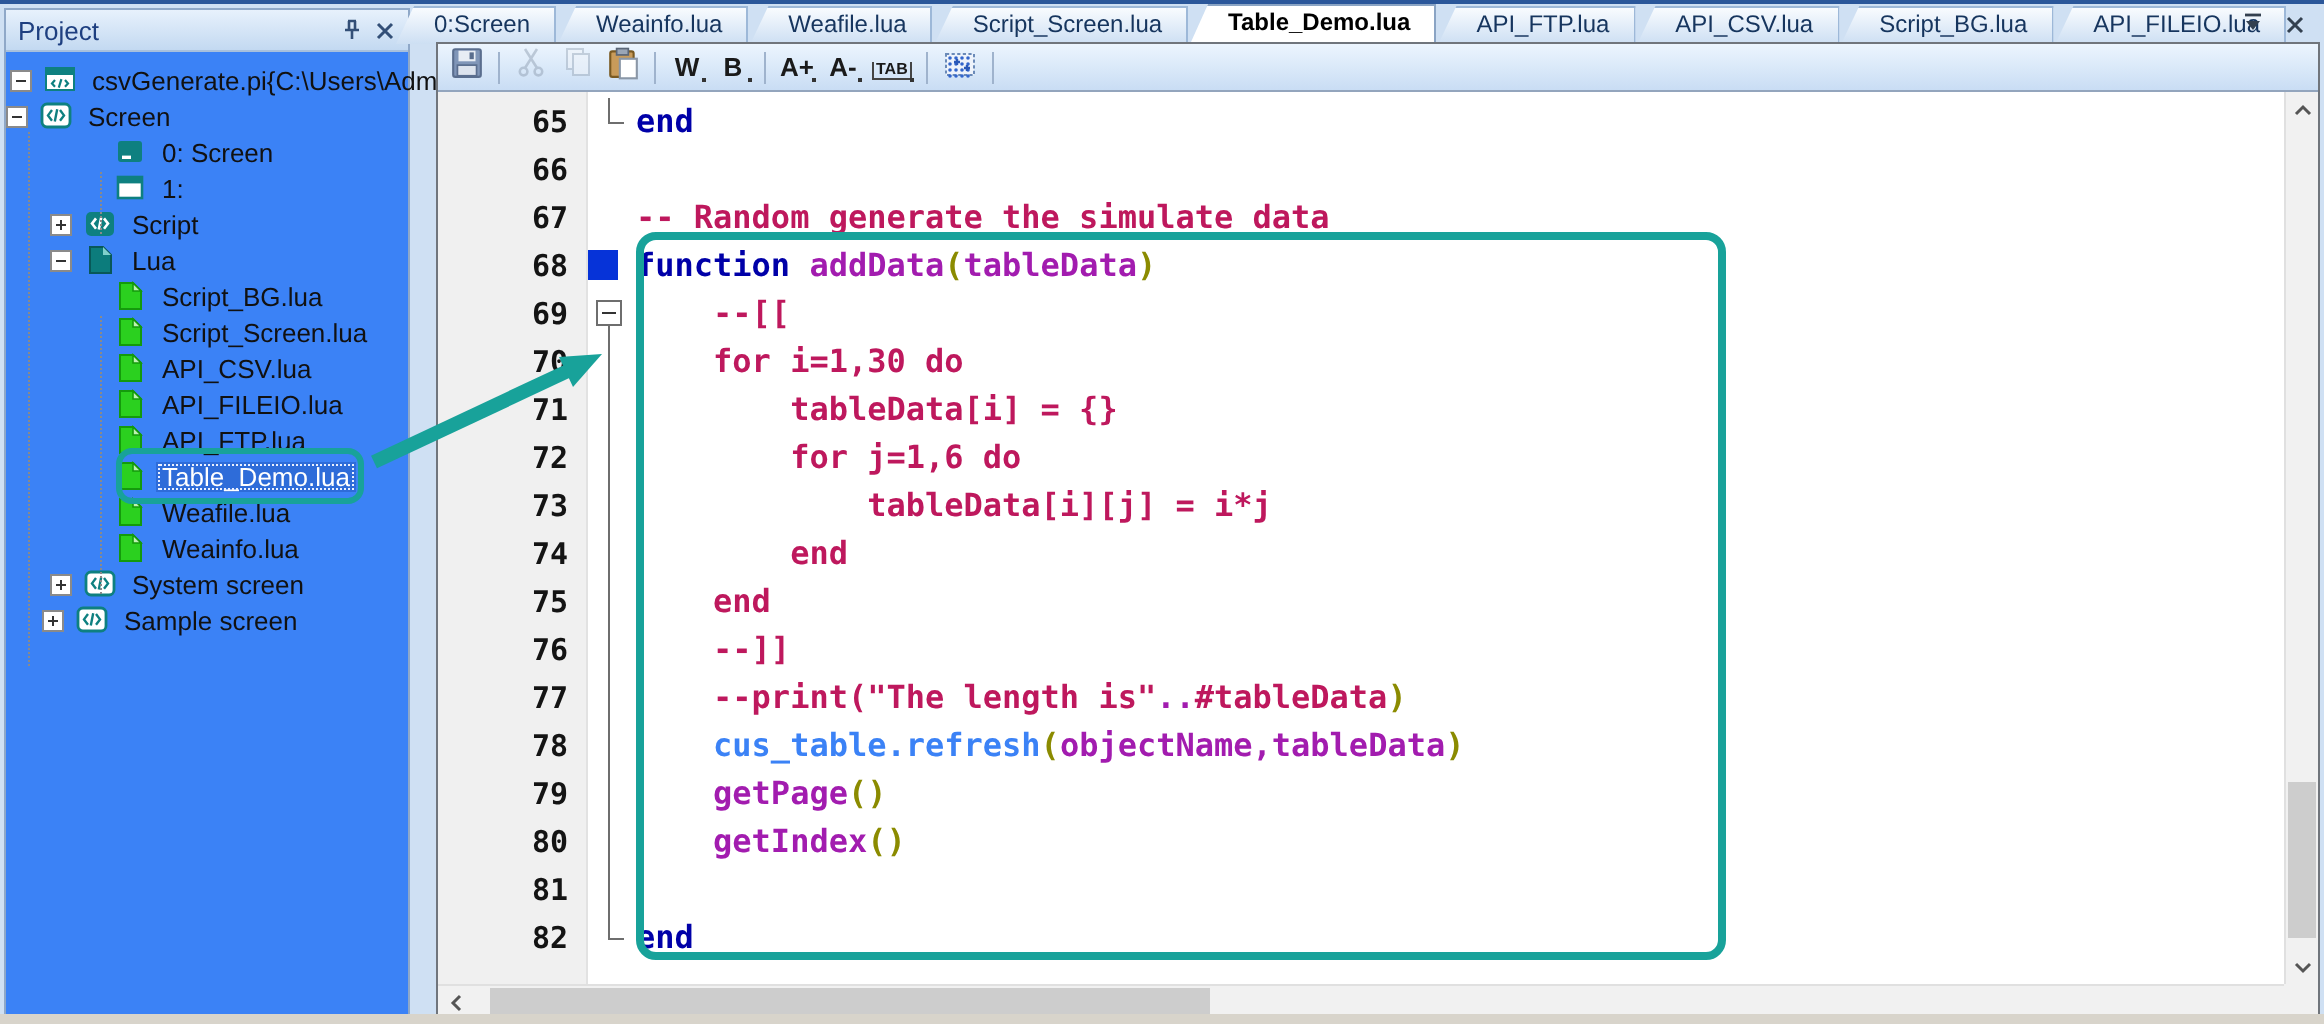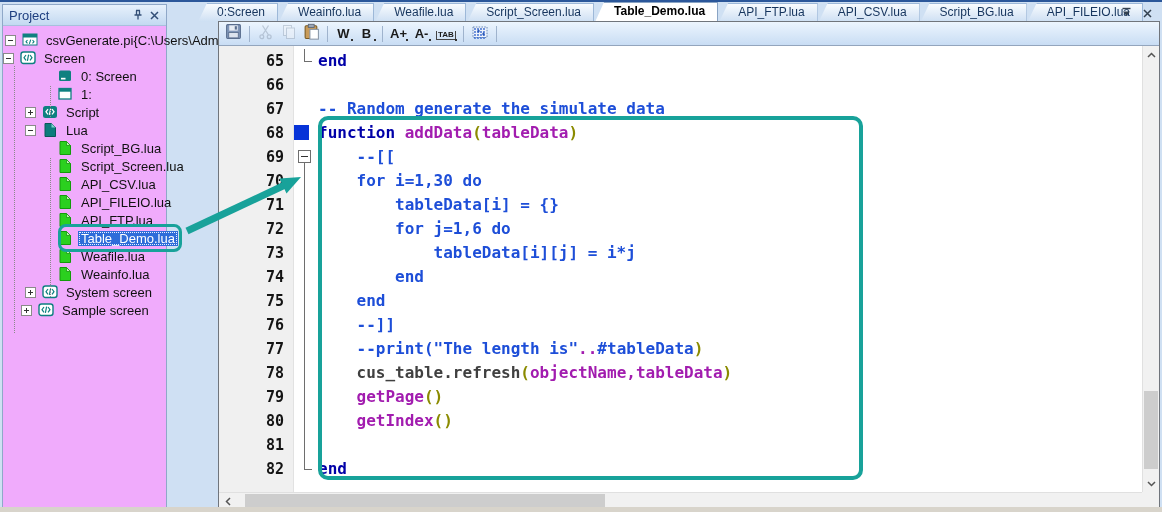--- a/index.html
+++ b/index.html
@@ -1,22 +1,22 @@
 <!DOCTYPE html>
 <html><head>
 <meta charset="utf-8">
 <style>
   * { margin:0; padding:0; box-sizing:border-box; }
   html,body { width:1162px; height:512px; overflow:hidden; }
   body { font-family:"Liberation Sans", sans-serif; background:#cfe0f3; position:relative;
          border-top:2px solid #2b579a; }
 
   
-  .panel { position:absolute; left:2px; top:2px; width:165px; height:504px;
-           background:#f0abfc; border:1px solid #8fa8c8; }
+  .panel { position:absolute; left:2px; top:2px; width:203px; height:504px;
+           background:#3b82f6; border:1px solid #8fa8c8; }
   .panel-title { height:21px; display:flex; align-items:center; padding:0 4px 0 6px;
                  background:linear-gradient(#e7f1fc,#c3d9f1); border-bottom:1px solid #a8c0dc;
                  color:#1e3f80; font-size:13px; }
   .panel-title .t { flex:1 1 auto; }
   .panel-title .tbtn { width:16px; height:16px; display:flex; align-items:center; justify-content:center; cursor:default; }
   .tree { position:relative; padding-top:5px; font-size:13px; color:#111; }
   .trow { height:18px; display:flex; align-items:center; white-space:nowrap; }
   .trow .exp { width:11px; height:11px; border:1px solid #8a8a8a; background:#fff; position:relative; flex:none; margin-right:6px; }
   .trow .exp::before { content:""; position:absolute; left:2px; right:2px; top:4px; height:1px; background:#333; }
   .trow .exp.plus::after { content:""; position:absolute; top:2px; bottom:2px; left:4px; width:1px; background:#333; }
@@ -54,24 +54,24 @@
   
   .content { position:absolute; left:0; top:24px; right:0; bottom:0; overflow:hidden; }
   .gutter-bg { position:absolute; left:0; top:0; bottom:17px; width:75px; background:#f0f0f0; border-right:1px solid #e2e2e2;}
   .lines { position:absolute; left:0; top:0; right:17px; bottom:17px; padding-top:3px;
            font-family:"DejaVu Sans Mono", monospace; font-size:16px; font-weight:bold; }
   .cline { height:24px; display:flex; align-items:center; }
   .lnum { width:75px; flex:none; text-align:right; padding-right:10px; color:#141414; font-size:15px; }
   .lmargin { width:24px; height:24px; flex:none; position:relative; }
   .lcode { white-space:pre; flex:1 1 auto; line-height:24px; }
   .seg.kw  { color:#0000a8; }
-  .seg.com { color:#1d4ed8; }
+  .seg.com { color:#be185d; }
   .seg.id  { color:#a21caf; }
   .seg.br  { color:#8b8b00; }
-  .seg.lib { color:#404040; }
+  .seg.lib { color:#3b82f6; }
   
   .mk-bookmark { position:absolute; left:0; top:4px; width:15px; height:15px; background:#0633d8; }
   .mk-corner { position:absolute; left:10px; top:0; width:8px; height:13px;
                border-left:1px solid #6e6e6e; border-bottom:1px solid #6e6e6e; }
   .mk-vline { position:absolute; left:10px; top:0; bottom:0; border-left:1px solid #6e6e6e; }
   .mk-fbox { position:absolute; left:4px; top:5px; width:13px; height:13px; border:1px solid #6e6e6e; background:#fff; }
   .mk-fbox::before { content:""; position:absolute; left:2px; right:2px; top:5px; height:1px; background:#333; }
   .mk-tail { position:absolute; left:10px; top:18px; bottom:0; border-left:1px solid #6e6e6e; }
 
   

